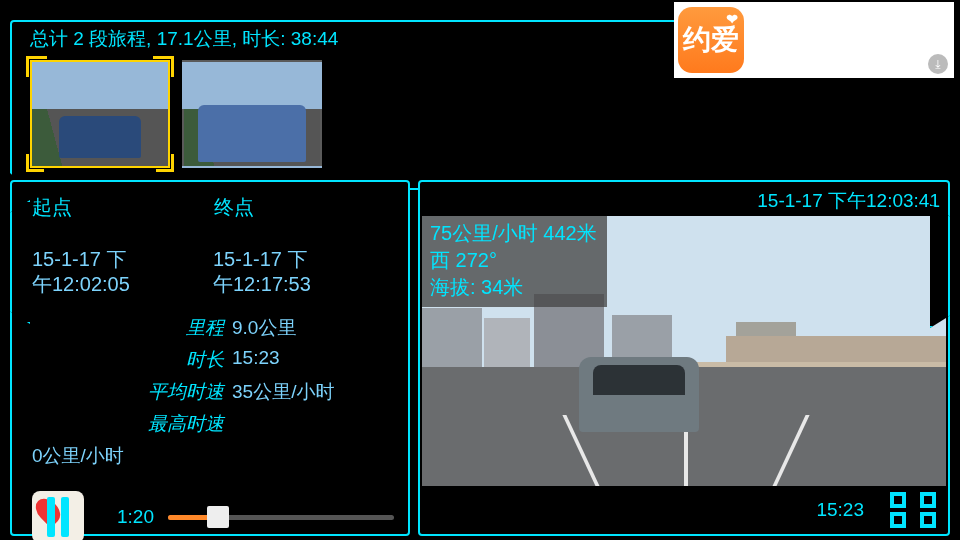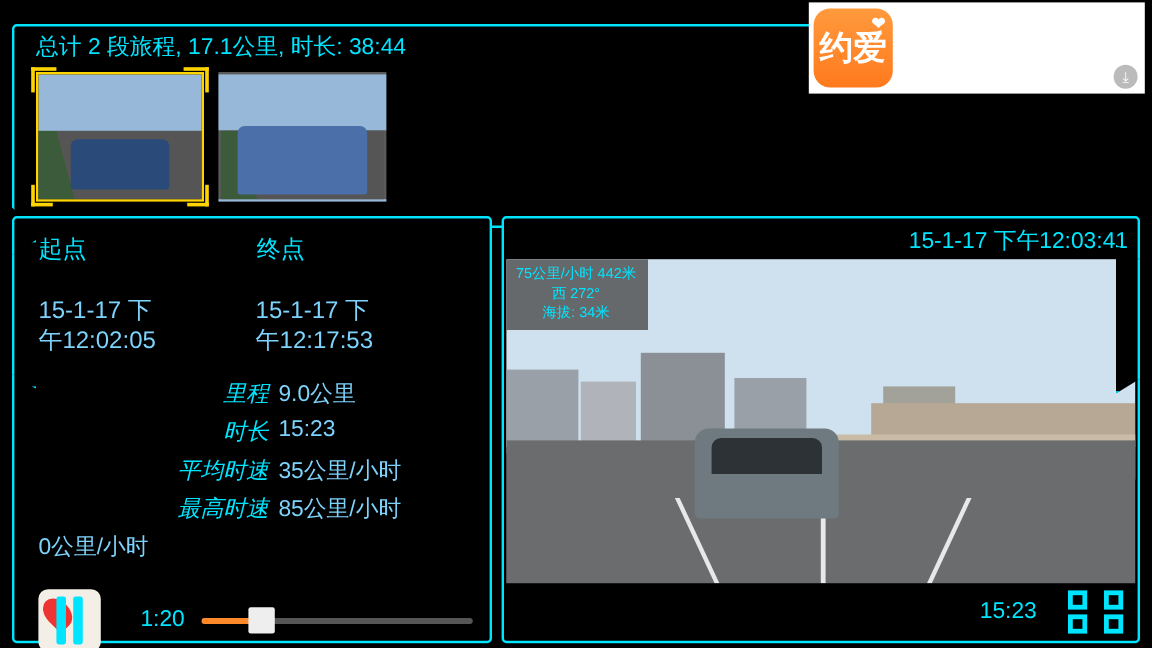--- a/index.html
+++ b/index.html
@@ -149,21 +149,21 @@
   .l2{left:50%;height:70%;}
   .l3{left:70%;height:60%;transform:skewX(-25deg);}
   .barrier{position:absolute;right:0;bottom:32%;width:56%;height:14%;background:#c9bba6;transform:skewX(-48deg);transform-origin:right bottom;}
   .car{
     position:absolute;left:30%;bottom:20%;width:120px;height:75px;
     background:#6f7a80;border-radius:12px 12px 4px 4px;
   }
   .car::after{content:"";position:absolute;left:14px;top:8px;right:14px;height:30px;background:#2c3236;border-radius:8px 8px 0 0;}
   .overlay-box{
     position:absolute;left:0;top:0;padding:4px 10px 6px 8px;
-    background:rgba(70,70,70,.78);font-size:12px;color:#00e5ff;line-height:1.35;text-align:center;
+    background:rgba(70,70,70,.78);font-size:20px;color:#00e5ff;line-height:1.35;
   }
   .vid-footer{display:flex;align-items:center;justify-content:flex-end;gap:26px;padding:6px 12px;}
   .vid-dur{color:#00e5ff;font-size:19px;}
   .fullscreen-btn{width:46px;height:36px;position:relative;}
   .fullscreen-btn span{position:absolute;width:16px;height:16px;border:4px solid #00e5ff;}
   .fc1{left:0;top:0;border-right:none;border-bottom:none;}
   .fc2{right:0;top:0;border-left:none;border-bottom:none;}
   .fc3{left:0;bottom:0;border-right:none;border-top:none;}
   .fc4{right:0;bottom:0;border-left:none;border-top:none;}
 </style>
@@ -218,21 +218,20 @@
       <div class="row">
           <div class="label cyan">时长</div>
           <div class="yellow">15:23</div>
         </div>
       <div class="row">
           <div class="label cyan">平均时速</div>
           <div class="yellow">35公里/小时</div>
         </div>
       <div class="row">
           <div class="label cyan">最高时速</div>
-          <div class="yellow">85公里/小时</div>
         </div>
       <div class="row">
           <div class="yellow">0公里/小时</div>
         </div>
     </div>
 
     <div class="controls">
       <div class="map-btn">
         <div class="pause-overlay">
             <span></span>

